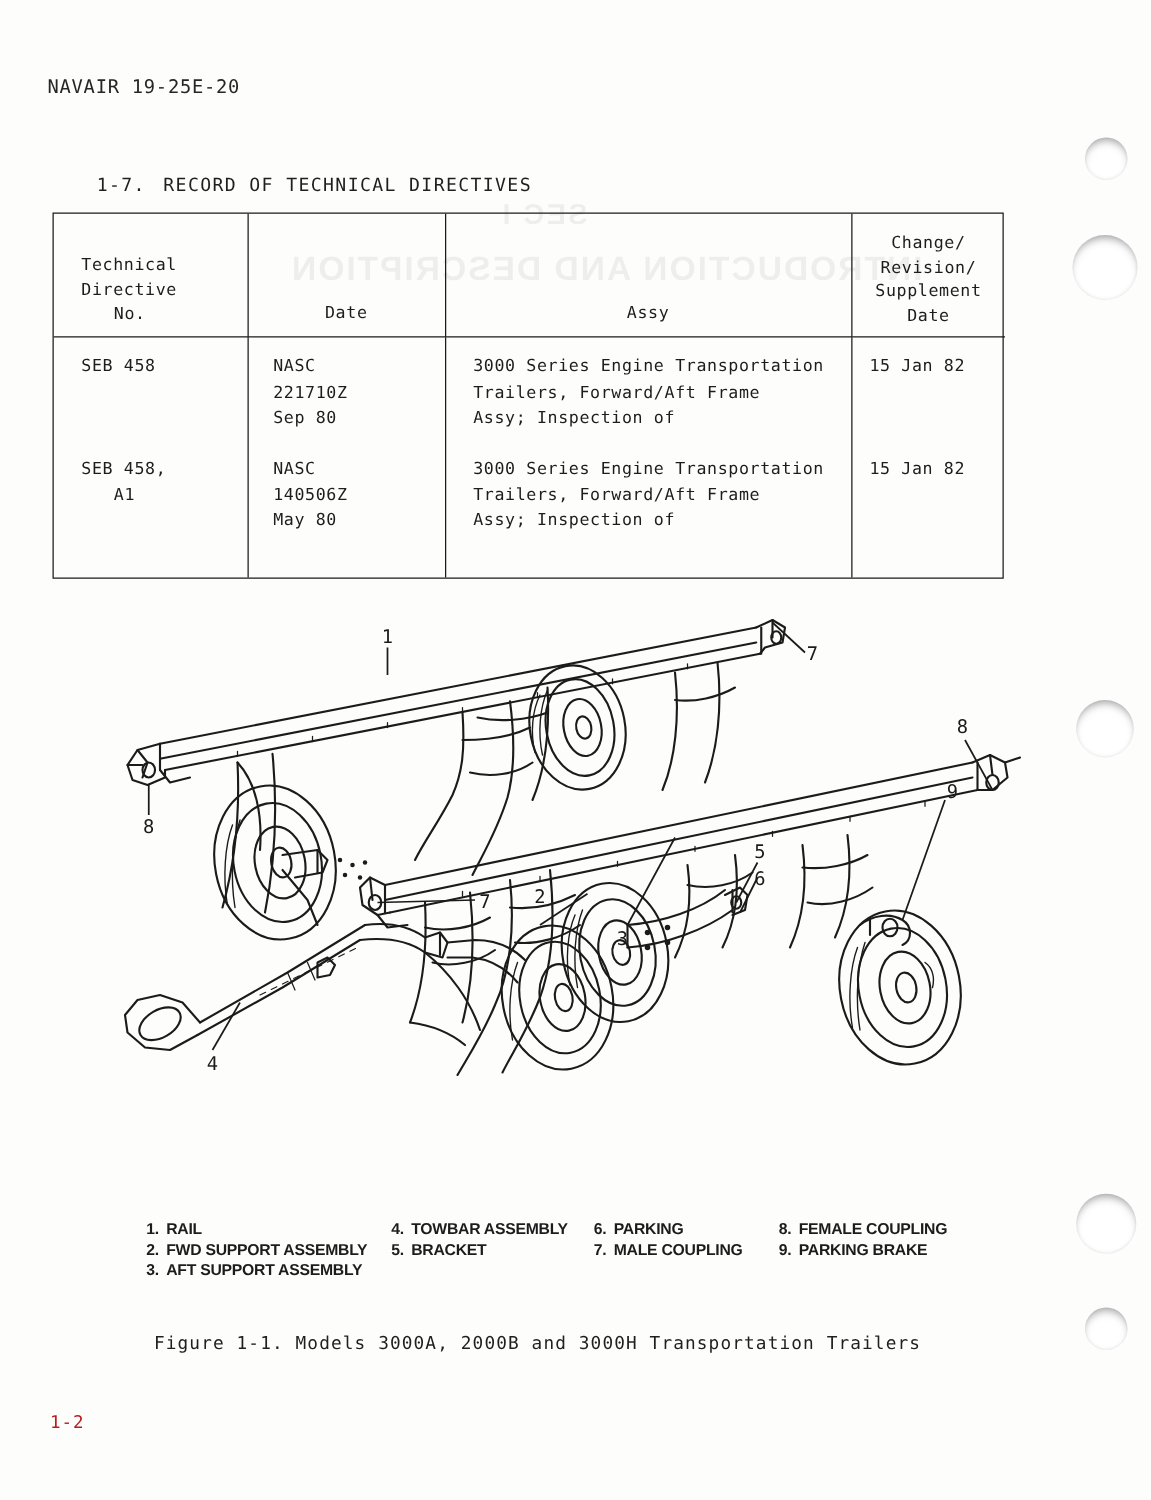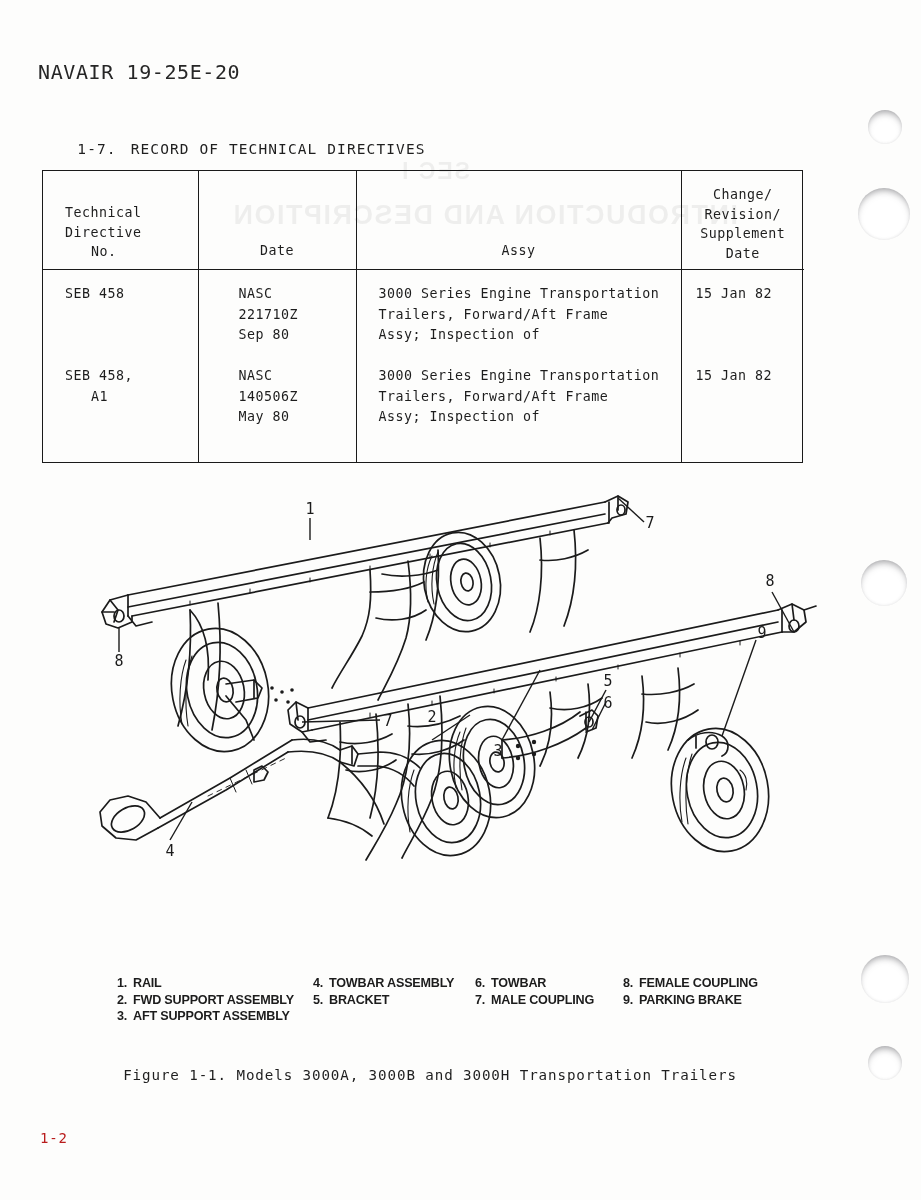--- a/index.html
+++ b/index.html
@@ -16,21 +16,21 @@
     overflow: hidden;
     font-family: "DejaVu Sans Mono", "Liberation Mono", monospace;
     color: #1a1a1a;
   }
 
   
   .doc-number {
     position: absolute;
     left: 38px;
     top: 60px;
-    font-size: 20px;
+    font-size: 15px;
     letter-spacing: 0.6px;
     color: #262626;
   }
 
   
   .section-head {
     position: absolute;
     left: 38px;
     top: 118px;
     font-size: 14.5px;
@@ -87,21 +87,21 @@
   .th-c4 { padding-top: 14px; }
 
   table.tdt tbody td {
     height: 82px;
     line-height: 20.5px;
     letter-spacing: 0.5px;
   }
   .cell { padding-top: 14px; }
   .cell.c1 { padding-left: 22px; }
   .cell.c1 .ind { padding-left: 26px; display:block; }
-  .cell.c2 { padding-left: 20px; margin-left: 20px; }
+  .cell.c2 { padding-left: 20px; }
   .cell.c3 { padding-left: 22px; }
   .cell.c4 { padding-left: 14px; }
   tbody tr.r2 td { height: 84px; }
   tbody tr.pad td { height: 26px; padding: 0; }
 
   
   .bleed {
     position: absolute;
     color: #000;
     opacity: 0.055;
@@ -527,30 +527,30 @@
     <div class="col a">
       <div class="li"><span class="n">1.</span><span>RAIL</span></div>
       <div class="li"><span class="n">2.</span><span>FWD SUPPORT ASSEMBLY</span></div>
       <div class="li"><span class="n">3.</span><span>AFT SUPPORT ASSEMBLY</span></div>
     </div>
     <div class="col b">
       <div class="li"><span class="n">4.</span><span>TOWBAR ASSEMBLY</span></div>
       <div class="li"><span class="n">5.</span><span>BRACKET</span></div>
     </div>
     <div class="col c">
-      <div class="li"><span class="n">6.</span><span>TOWBAR</span></div>
+      <div class="li"><span class="n">6.</span><span>PARKING</span></div>
       <div class="li"><span class="n">7.</span><span>MALE COUPLING</span></div>
     </div>
     <div class="col d">
       <div class="li"><span class="n">8.</span><span>FEMALE COUPLING</span></div>
       <div class="li"><span class="n">9.</span><span>PARKING BRAKE</span></div>
     </div>
   </div>
 
-  <div class="caption">Figure 1-1.  Models 3000A, 3000B and 3000H Transportation Trailers</div>
+  <div class="caption">Figure 1-1.  Models 3000A, 2000B and 3000H Transportation Trailers</div>
 
   <div class="page-num">1-2</div>
 
   <div class="hole" style="left:868px; top:110px; width:34px; height:34px;"></div>
   <div class="hole" style="left:858px; top:188px; width:52px; height:52px;"></div>
   <div class="hole" style="left:861px; top:560px; width:46px; height:46px;"></div>
   <div class="hole" style="left:861px; top:955px; width:48px; height:48px;"></div>
   <div class="hole" style="left:868px; top:1046px; width:34px; height:34px;"></div>
 
 </div>

